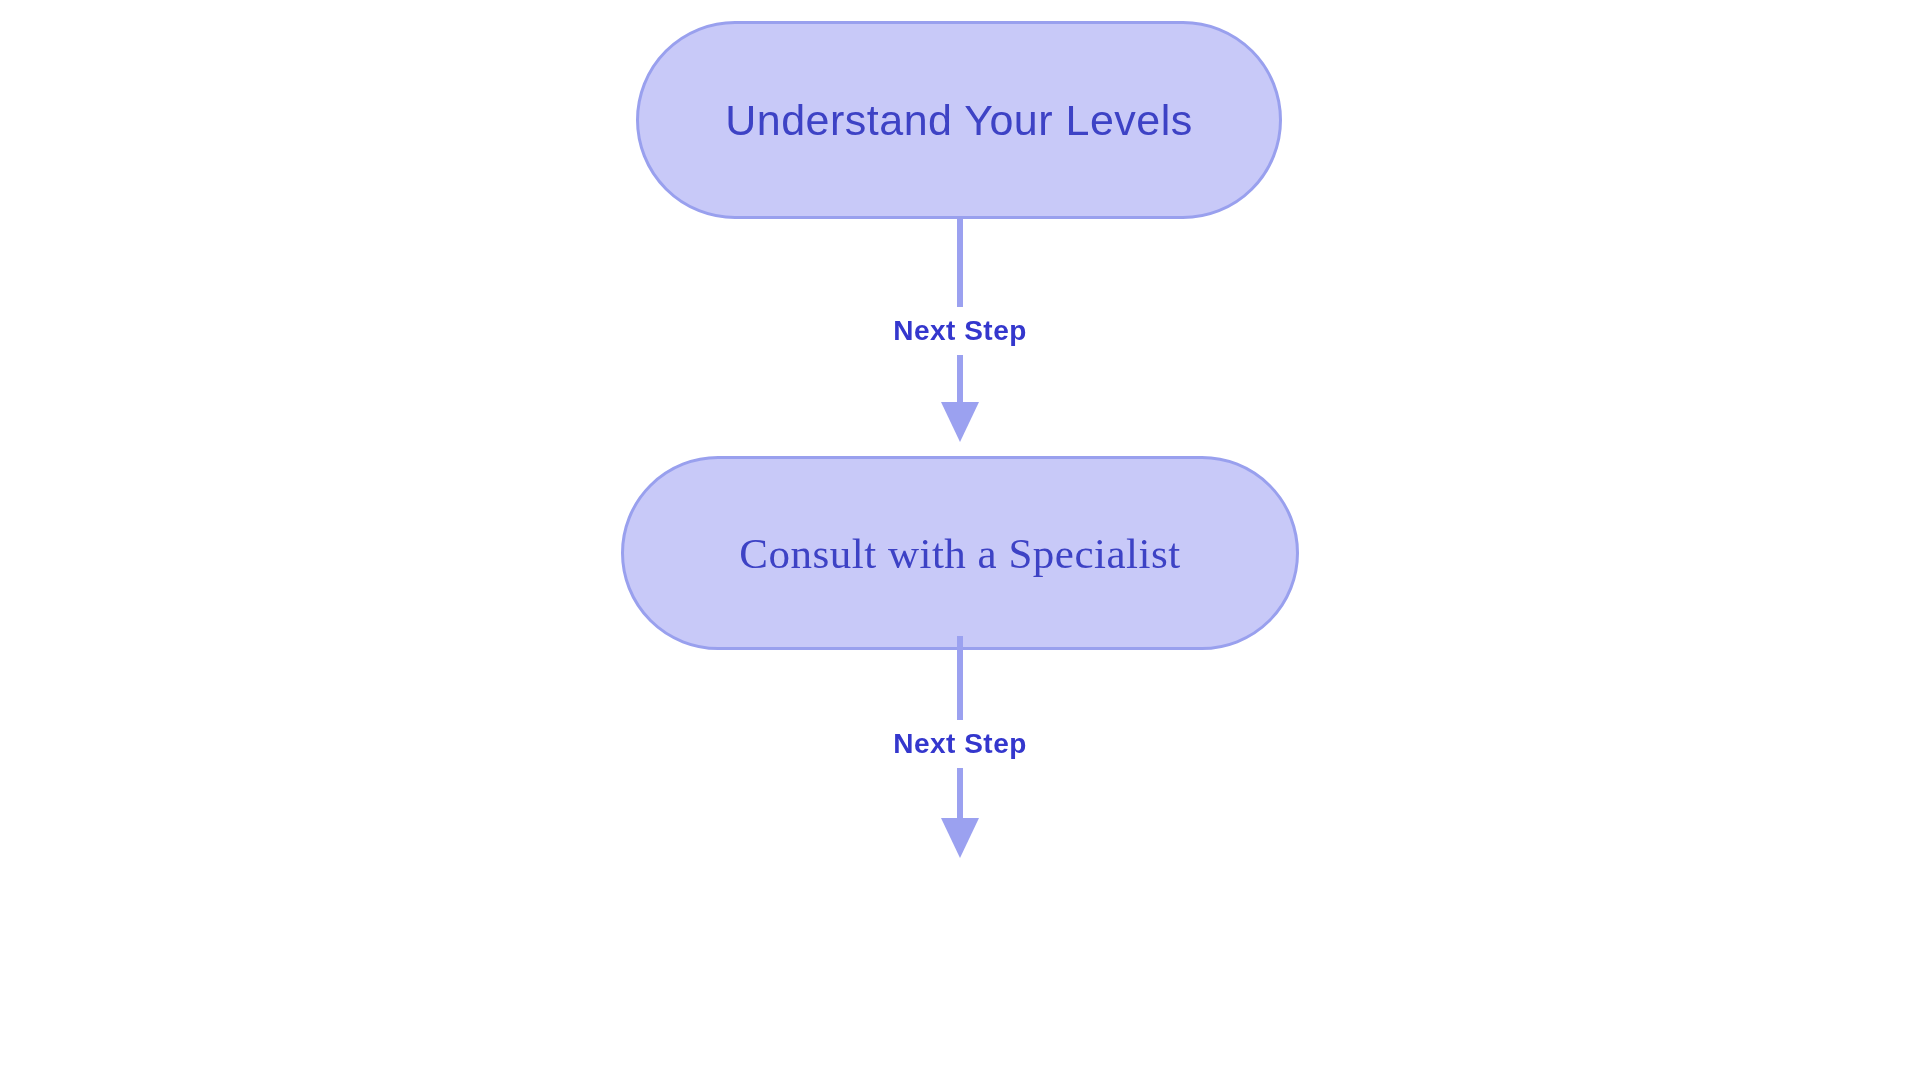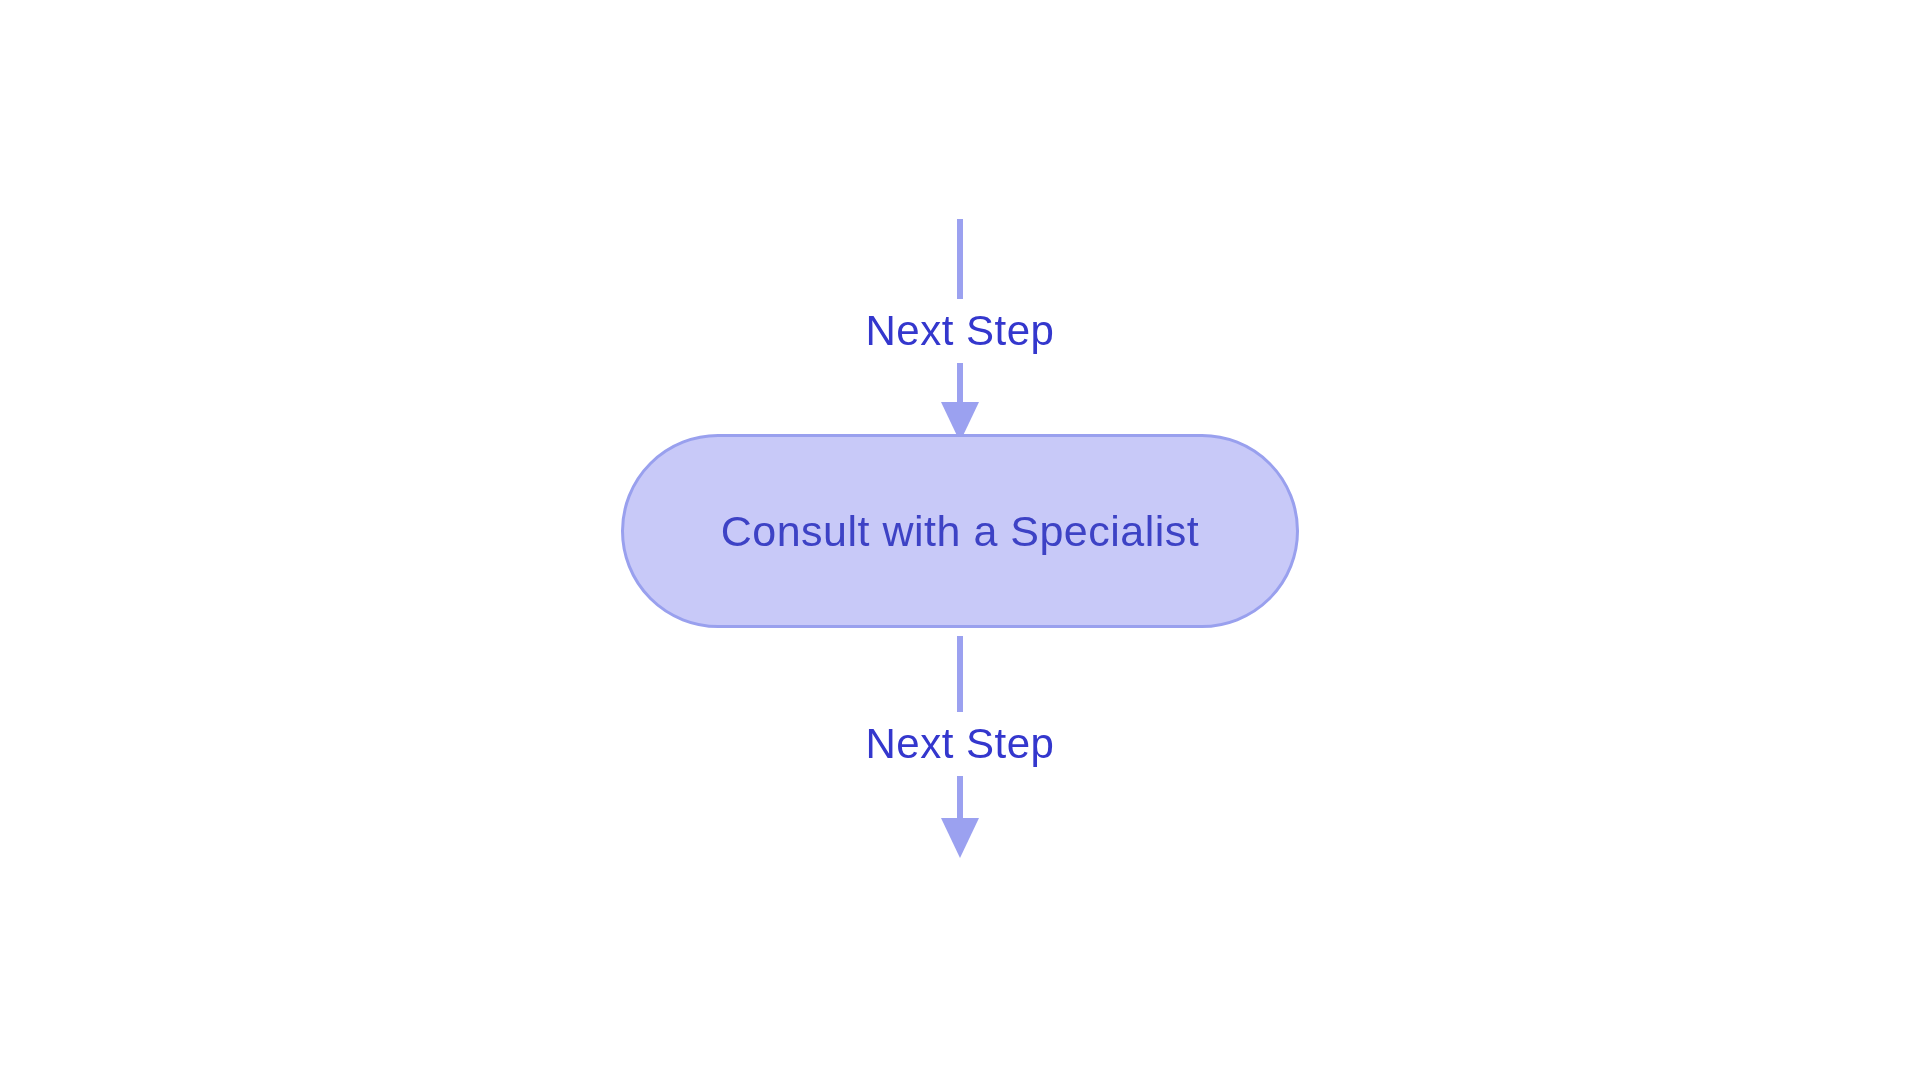--- a/index.html
+++ b/index.html
@@ -43,39 +43,42 @@
     height: 0;
     border-left: 19px solid transparent;
     border-right: 19px solid transparent;
     border-top: 40px solid var(--edge-line, #9ba1f0);
   }
   .edge-label {
     position: absolute;
     transform: translate(-50%, -50%);
     background: #ffffff;
     color: var(--edge-text, #3437cd);
-    font-size: 42px;
-    font-weight: 400;
+    font-size: 28px;
+    font-weight: 700;
     letter-spacing: 0.5px;
     padding: 8px 16px;
     white-space: nowrap;
     z-index: 2;
   }
 </style>
 </head>
 <body>
 
 <div class="canvas">
 
+  <div class="node" style="left:636px; top:21px; width:646px; height:198px;">
+    <span class="node-label">Understand Your Levels</span>
+  </div>
 
   <div class="edge-line" style="left:957px; top:219px; height:183px;"></div>
   <div class="arrowhead" style="left:941px; top:402px;"></div>
   <div class="edge-label" style="left:960px; top:331px;">Next Step</div>
 
-  <div class="node" style="left:621px; top:434px; width:678px; height:194px;">
+  <div class="node" style="left:621px; top:456px; width:678px; height:194px;font-family:Liberation Serif, serif;">
     <span class="node-label">Consult with a Specialist</span>
   </div>
 
   <div class="edge-line" style="left:957px; top:636px; height:182px;"></div>
   <div class="arrowhead" style="left:941px; top:818px;"></div>
   <div class="edge-label" style="left:960px; top:744px;">Next Step</div>
 
 
 </div>
 

